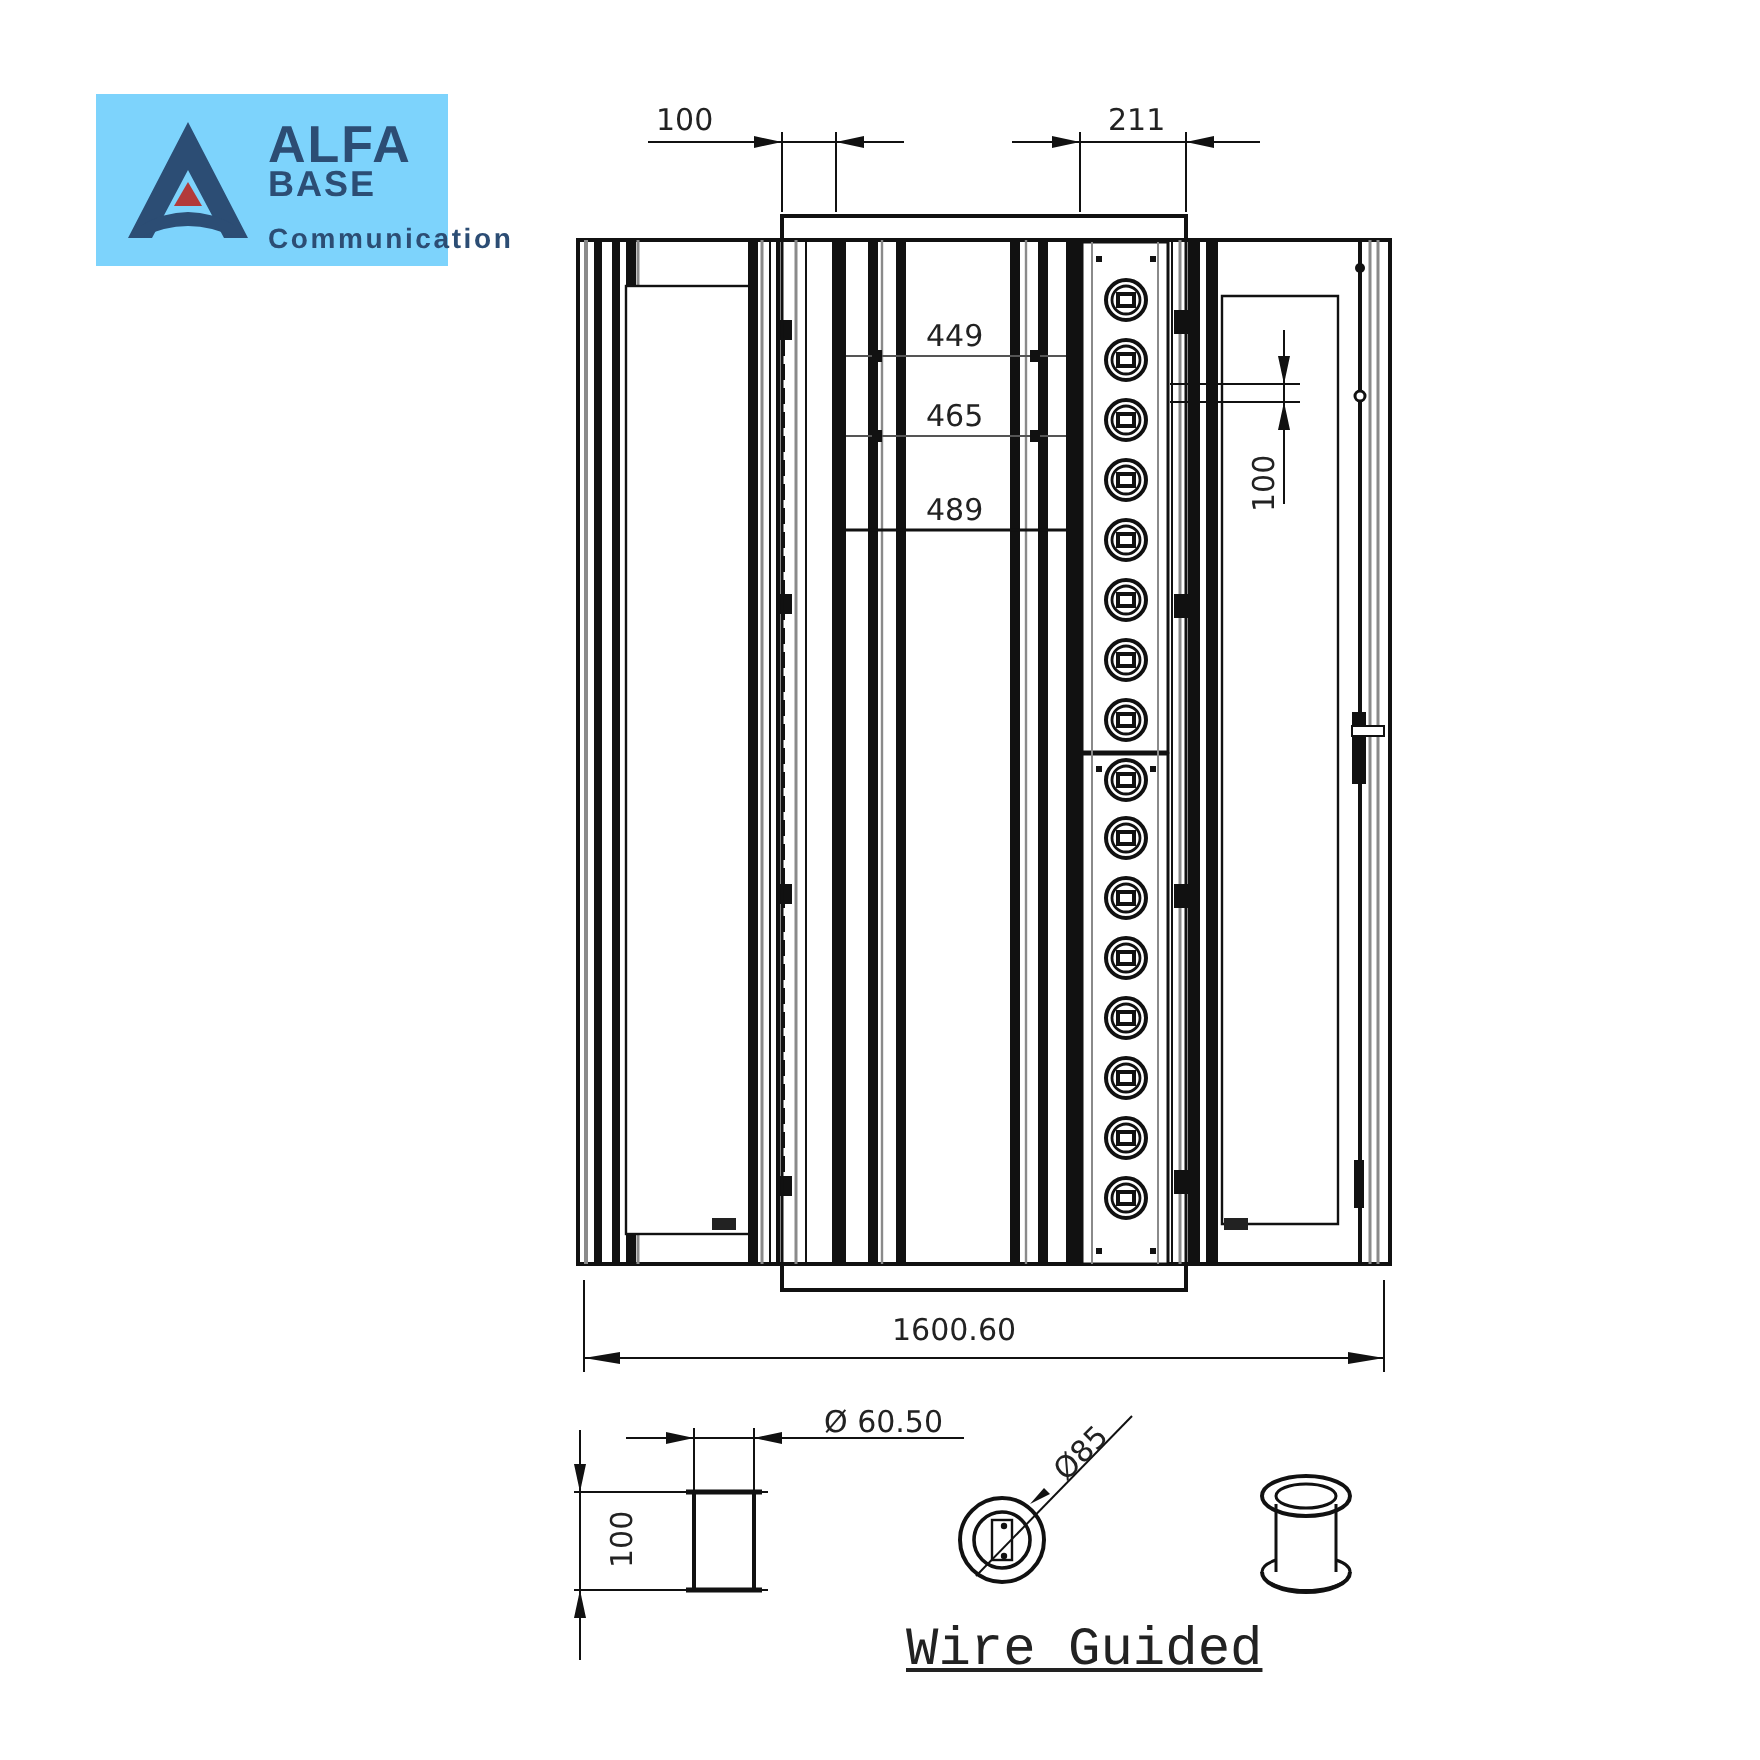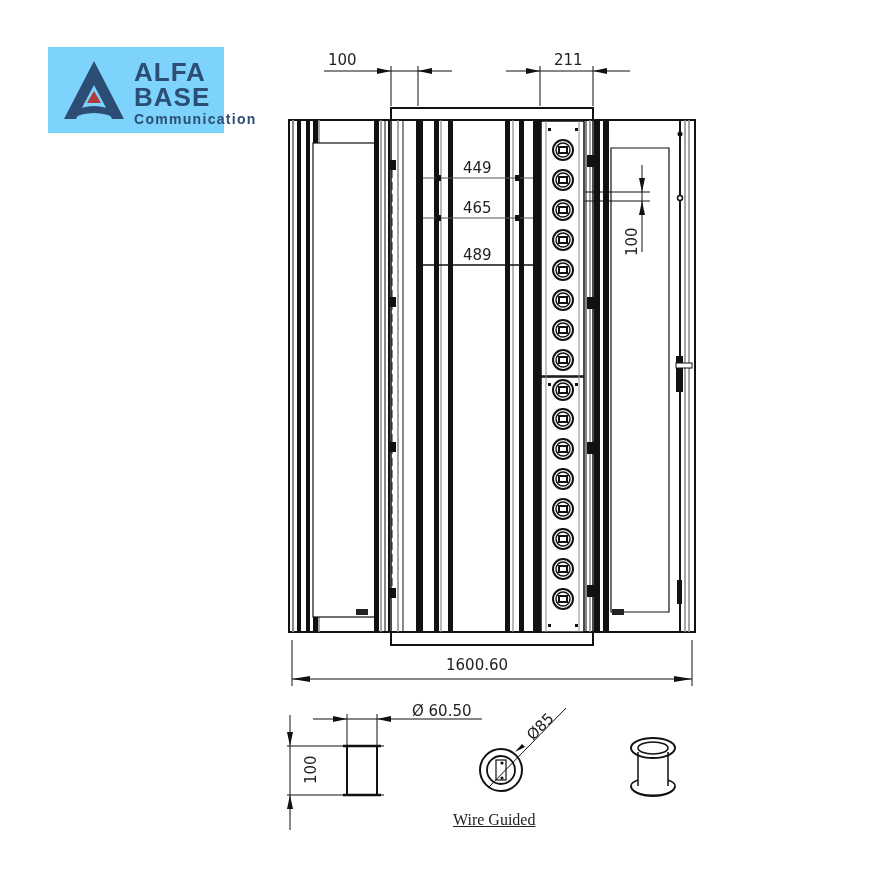--- a/index.html
+++ b/index.html
@@ -3,24 +3,24 @@
 <meta charset="utf-8">
 <style>
   html, body { margin: 0; padding: 0; background: #ffffff; }
   body { width: 880px; height: 880px; position: relative; overflow: hidden;
          font-family: "Liberation Sans", "DejaVu Sans", sans-serif; }
   #canvas { position: absolute; left: 0; top: 0; }
   .dim-text { font-family: "DejaVu Sans", "Liberation Sans", sans-serif; font-size: 15px; fill: #222; }
   .logo-box { position: absolute; left: 48px; top: 47px; width: 176px; height: 86px; background: #7dd3fc; }
   .logo-word { position: absolute; font-family: "Liberation Sans", sans-serif; font-weight: 700; color: #2c4d74; letter-spacing: 1px; }
   .logo-alfa { left: 86px; top: 10px; font-size: 26px; }
-  .logo-base { left: 86px; top: 35px; font-size: 26px; }
+  .logo-base { left: 86px; top: 35px; font-size: 18px; }
   .logo-sub  { left: 86px; top: 64px; font-size: 14px; letter-spacing: 1.3px; }
-  .caption { position: absolute; left: 453px; top: 811px; font-family: Liberation Serif, serif;
-             font-size: 16px; color: #222; text-decoration: underline; }
+  .caption { position: absolute; left: 453px; top: 811px; font-family: Liberation Mono, monospace;
+             font-size: 27px; color: #222; text-decoration: underline; }
 </style>
 </head>
 <body>
 
 <div class="logo-box">
   <svg width="80" height="86" style="position:absolute;left:8px;top:0">
     <path d="M38 14 L8 72 L20 72 L38 38 L56 72 L68 72 Z" fill="#2c4d74"></path>
     <path d="M14 66 Q38 52 62 66 L62 72 Q38 60 14 72 Z" fill="#2c4d74"></path>
     <path d="M38 44 L31 56 L45 56 Z" fill="#b23a3a"></path>
   </svg>

